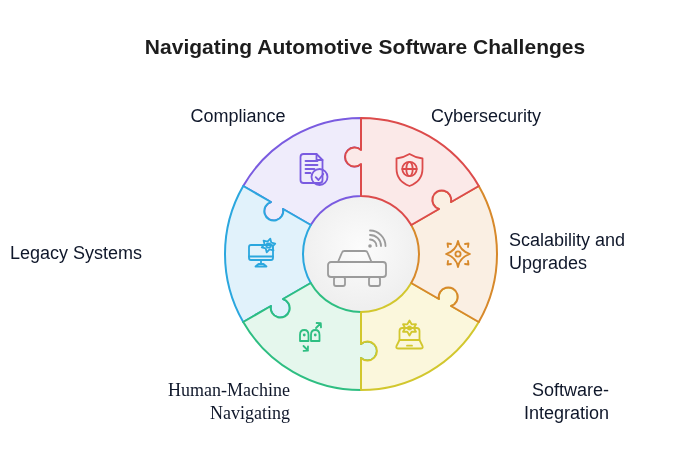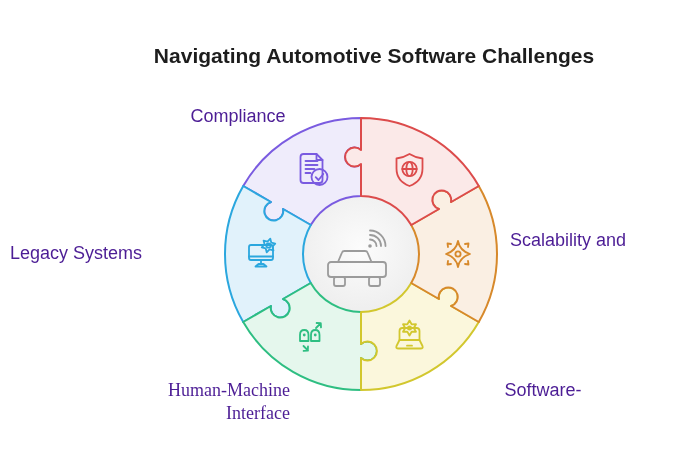--- a/index.html
+++ b/index.html
@@ -1,25 +1,25 @@
 <!DOCTYPE html>
 <html><head>
 <meta charset="utf-8">
 <style>
   html,body{margin:0;padding:0;background:#ffffff;}
   body{width:700px;height:467px;overflow:hidden;font-family:"Liberation Sans",sans-serif;}
   .canvas{position:relative;width:700px;height:467px;background:#ffffff;}
-  .title{position:absolute;top:33px;left:363px;transform:translateX(-50%);margin:11px;
+  .title{position:absolute;top:33px;left:363px;transform:translateX(-50%);margin:2px;
          font-size:21px;font-weight:bold;color:#1d1d1d;white-space:nowrap;}
   svg.diagram{position:absolute;left:0;top:0;}
-  .label{position:absolute;font-size:18px;color:#4c1d95;line-height:23px;}
+  .label{position:absolute;font-size:18px;color:#0f172a;line-height:23px;}
   .lbl-compliance{left:138px;top:105px;width:200px;text-align:center;}
   .lbl-cybersecurity{left:386px;top:105px;width:200px;text-align:center;}
-  .lbl-scalability{left:483px;top:229px;width:170px;text-align:center;}
-  .lbl-shi{left:429px;top:379px;width:180px;text-align:center;margin-left:24px;}
+  .lbl-scalability{left:509px;top:229px;width:170px;text-align:left;}
+  .lbl-shi{left:429px;top:379px;width:180px;text-align:right;}
   .lbl-hmi{left:90px;top:379px;width:200px;text-align:right;font-family:Liberation Serif, serif;}
   .lbl-legacy{left:10px;top:242px;width:200px;text-align:left;}
   .icon *{fill:none;stroke:currentColor;stroke-width:1.8;stroke-linecap:round;stroke-linejoin:round;}
   .icon .dotfill{fill:currentColor;stroke:none;}
   .piece{stroke-width:2;stroke-linejoin:round;}
 </style>
 </head>
 <body>
 
 <div class="canvas">
@@ -89,29 +89,34 @@
       <path d="M -19,0 L -15,-9.5 Q -14.5,-11 -12.5,-11 H 8 Q 10,-11 10.5,-9.5 L 14.5,0" stroke-width="2.2"></path>
       <rect x="-23" y="15" width="11" height="9" rx="2" stroke-width="2.2"></rect>
       <rect x="12" y="15" width="11" height="9" rx="2" stroke-width="2.2"></rect>
       <circle class="dotfill" cx="13" cy="-16" r="1.8" stroke-width="2.2"></circle>
       <path d="M 19.5,-16 A 6.5 6.5 0 0 0 13,-22.5" stroke-width="2.2"></path>
       <path d="M 24,-16 A 11 11 0 0 0 13,-27" stroke-width="2.2"></path>
       <path d="M 28.5,-16 A 15.5 15.5 0 0 0 13,-31.5" stroke-width="2.2"></path>
     </g>
     </svg>
 
+  <div class="label lbl-cybersecurity">
+      <div>Cybersecurity</div>
+    </div>
   <div class="label lbl-scalability">
       <div>Scalability and</div>
+      <div>Upgrades</div>
     </div>
   <div class="label lbl-shi">
       <div>Software-</div>
+      <div>Integration</div>
     </div>
   <div class="label lbl-hmi">
       <div>Human-Machine</div>
-      <div>Interface</div>
+      <div>Navigating</div>
     </div>
   <div class="label lbl-legacy">
       <div>Legacy Systems</div>
     </div>
   <div class="label lbl-compliance">
       <div>Compliance</div>
     </div>
 </div>
 
 </body></html>

